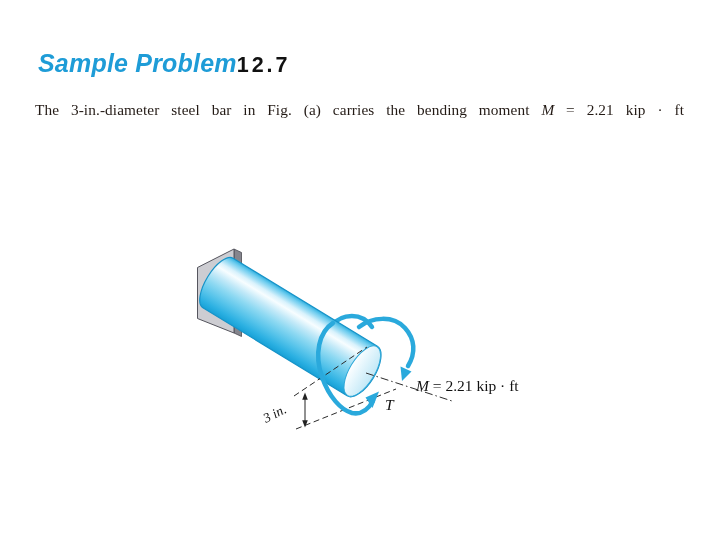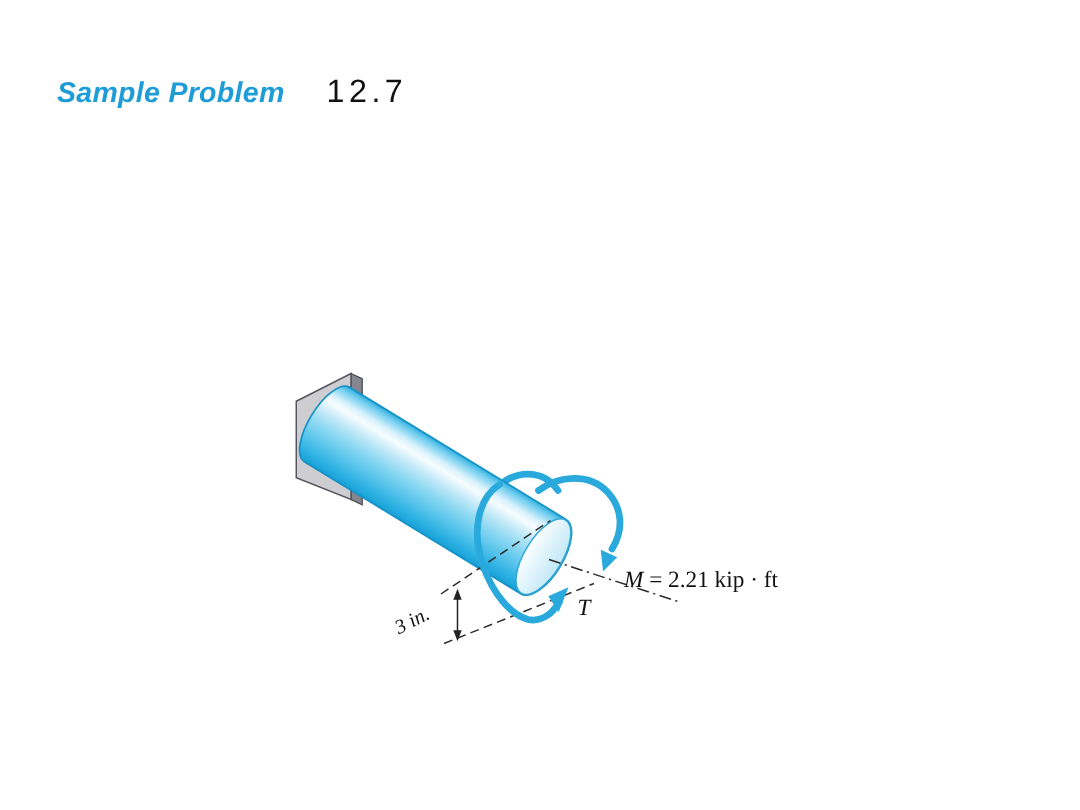--- a/index.html
+++ b/index.html
@@ -5,26 +5,26 @@
   html,body{margin:0;padding:0;}
   body{
     width:720px;height:540px;position:relative;background:#ffffff;overflow:hidden;
     font-family:"Liberation Serif", serif;
   }
   .title-row{
     position:absolute;left:38px;top:49px;display:flex;align-items:baseline;
   }
   .title-script{
     font-family:"Liberation Sans", sans-serif;
-    font-style:italic;font-weight:bold;font-size:19px;color:#1E9CD7;
+    font-style:italic;font-weight:bold;font-size:25px;color:#1E9CD7;
     letter-spacing:0.2px;
   }
   .title-number{
     font-family:"Liberation Sans", sans-serif;
-    font-weight:normal;font-size:21.5px;color:#111;letter-spacing:3px;margin-left:28px;
+    font-weight:bold;font-size:21.5px;color:#111;letter-spacing:3px;margin-left:0;
   }
   .problem{
     position:absolute;left:35px;top:99px;width:649px;color:#231a15;
   }
   .line{
     font-size:15.3px;line-height:22.6px;width:649px;letter-spacing:0.1px;
   }
   .just{text-align:justify;text-align-last:justify;}
   .it{font-style:italic;}
   .figure{position:absolute;left:150px;top:240px;width:420px;height:205px;}
@@ -35,20 +35,21 @@
 </style>
 </head>
 <body>
 
 <div class="title-row">
   <span class="title-script">Sample Problem</span>
   <span class="title-number">12.7</span>
 </div>
 
 <div class="problem">
+  <div class="line just"><span>The 3-in.-diameter steel bar in Fig. (a) carries the bending moment </span><span class="it">M</span><span> = 2.21 kip · ft</span></div>
 </div>
 
 <svg class="figure" viewBox="150 240 420 205">
   <defs>
     <linearGradient id="barrelGrad" gradientUnits="userSpaceOnUse" x1="0" y1="-29" x2="0" y2="29">
       <stop offset="0" stop-color="#2FAFDE"></stop>
       <stop offset="0.06" stop-color="#6FCDEF"></stop>
       <stop offset="0.18" stop-color="#D9F2FC"></stop>
       <stop offset="0.26" stop-color="#F7FDFF"></stop>
       <stop offset="0.40" stop-color="#C2E9F8"></stop>

